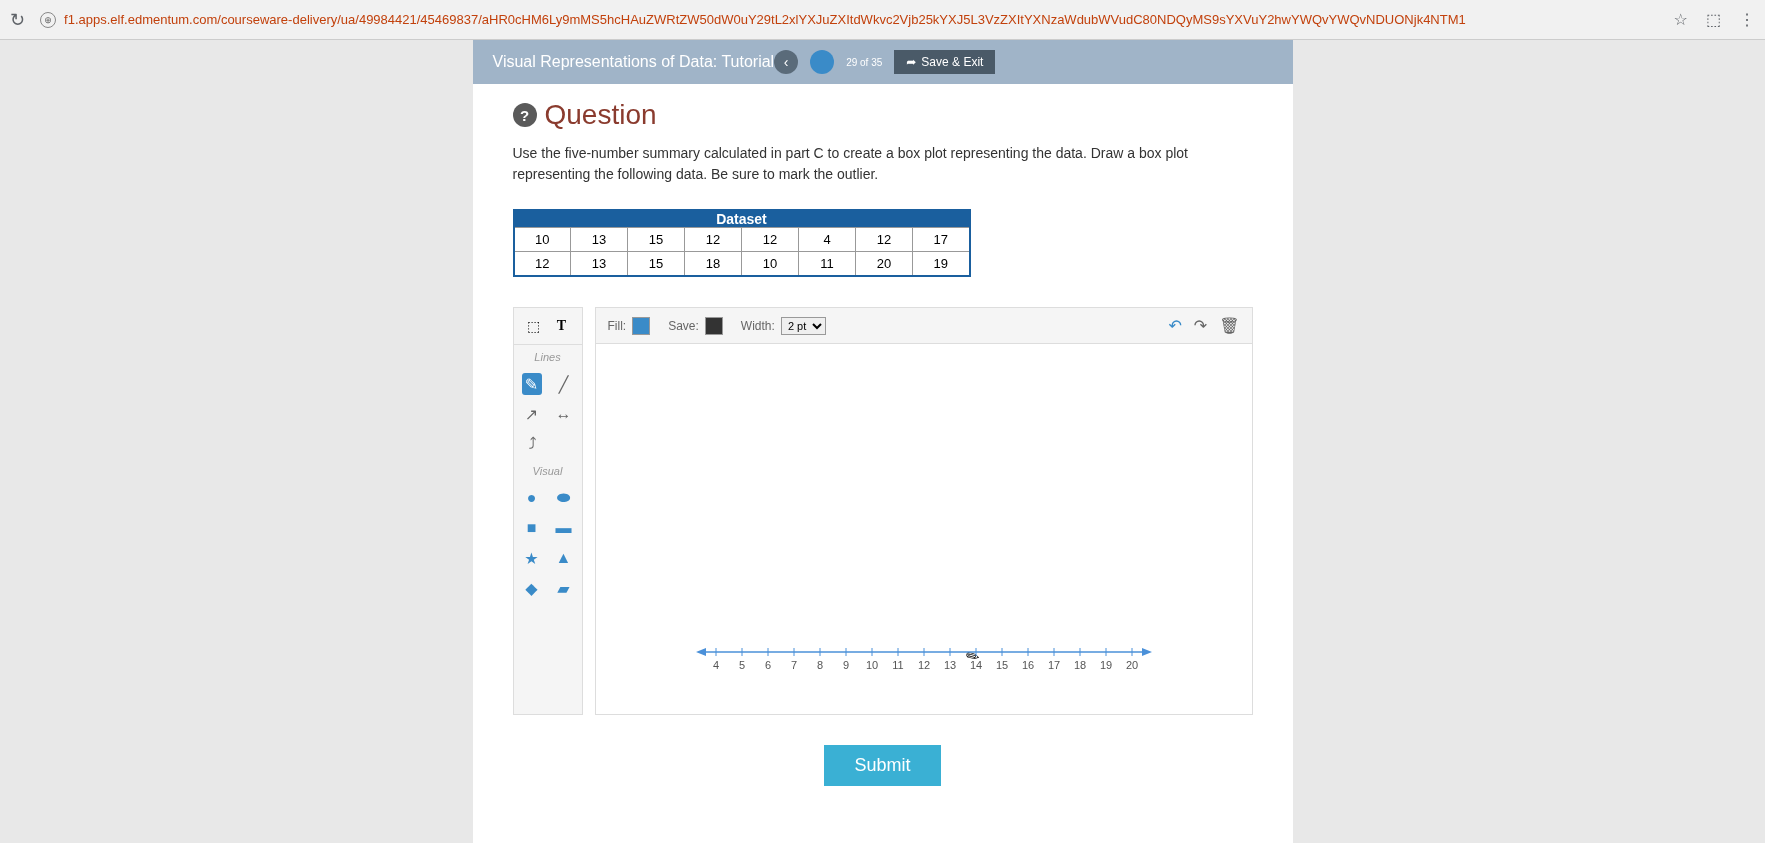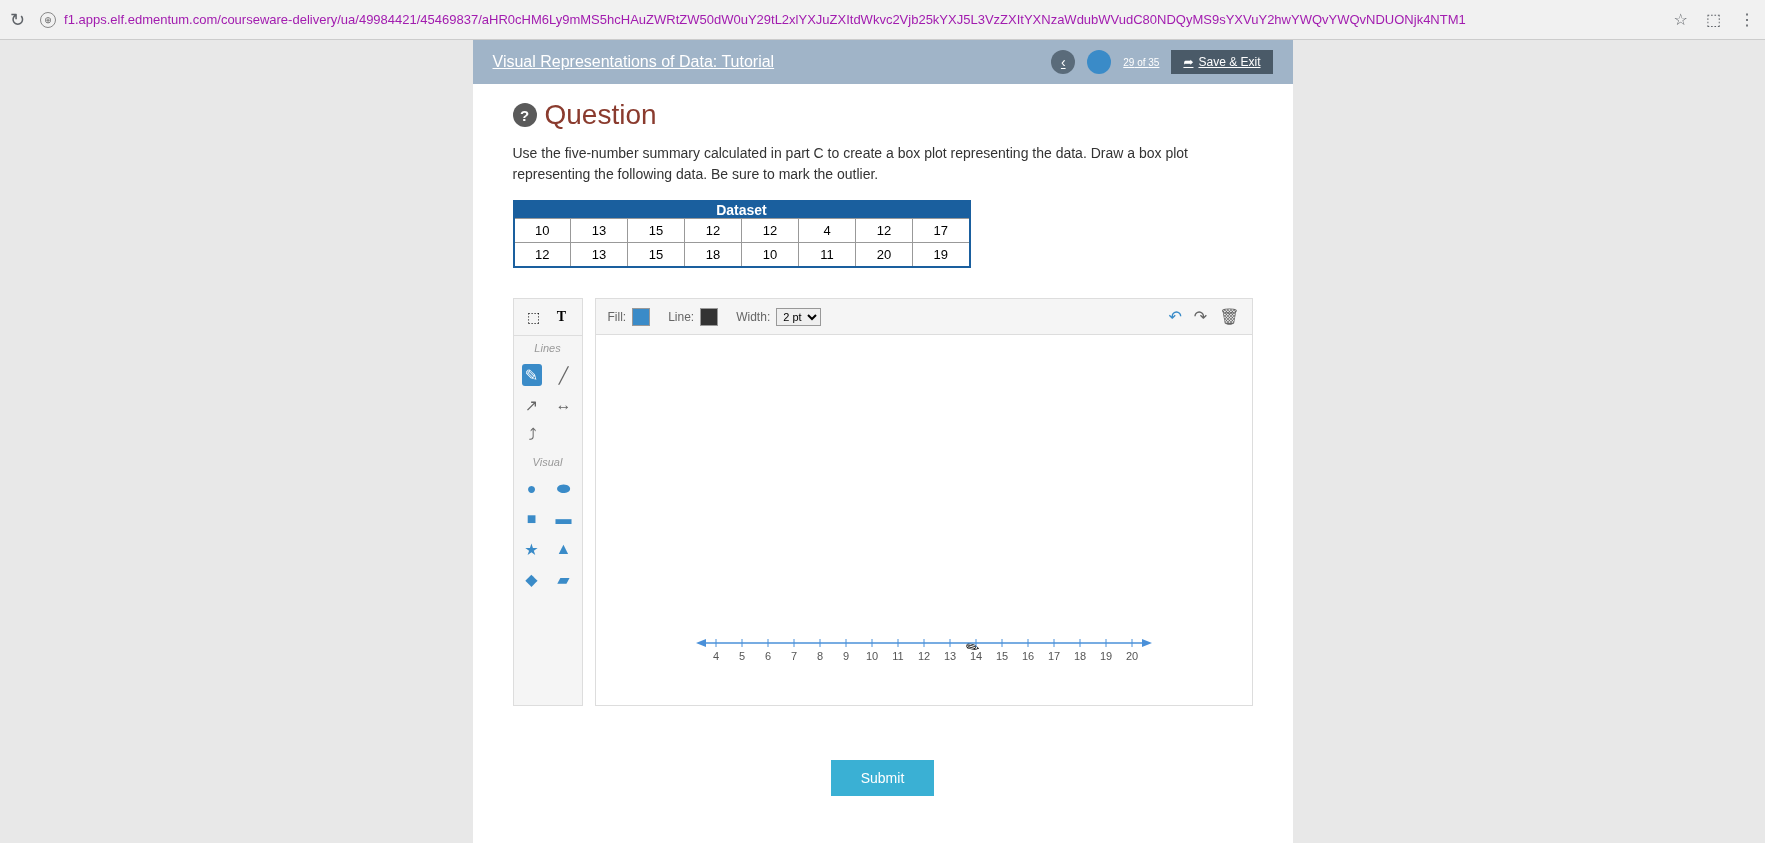--- a/index.html
+++ b/index.html
@@ -1,36 +1,36 @@
 <!DOCTYPE html>
 <html><head>
 <meta charset="utf-8">
 <style>
 * { margin: 0; padding: 0; box-sizing: border-box; font-family: Arial, sans-serif; }
 body { background: #e8e8e8; }
 .browser-bar { background: #f1f1f1; height: 40px; display: flex; align-items: center; padding: 0 10px; gap: 15px; border-bottom: 1px solid #ccc; }
 .nav-icon { color: #5f6368; font-size: 18px; cursor: pointer; }
 .url-container { flex: 1; display: flex; align-items: center; gap: 8px; }
 .site-icon { width: 16px; height: 16px; border: 1px solid #888; border-radius: 50%; display: flex; align-items: center; justify-content: center; font-size: 9px; color: #666; }
-.url-text { color: #a21caf; font-size: 13px; }
+.url-text { color: #c2410c; font-size: 13px; }
 .browser-right { display: flex; gap: 18px; align-items: center; color: #5f6368; }
 .content-wrapper { max-width: 820px; margin: 0 auto; background: #fff; min-height: calc(100vh - 40px); }
-.header-bar { background: #a0b4c8; padding: 10px 20px; display: flex; align-items: center; justify-content: space-between; color: #fff; text-decoration: underline; }
+.header-bar { background: #a0b4c8; padding: 10px 20px; display: flex; align-items: center; color: #fff; }
 .header-title { font-size: 16px; font-weight: 400; }
 .header-right { display: flex; align-items: center; gap: 12px; }
 .nav-circle { width: 24px; height: 24px; border-radius: 50%; display: flex; align-items: center; justify-content: center; font-size: 14px; cursor: pointer; }
 .nav-back { background: #5a6b7a; color: #fff; }
 .nav-fwd { background: #3a8bc8; }
 .page-count { font-size: 10px; color: #fff; }
 .save-exit { background: #4a5a68; padding: 5px 12px; font-size: 12px; cursor: pointer; display: flex; align-items: center; gap: 5px; }
 .main-content { padding: 15px 40px 20px; }
 .question-header { display: flex; align-items: center; gap: 8px; margin-bottom: 12px; }
 .question-icon { width: 24px; height: 24px; background: #5a5a5a; border-radius: 50%; color: #fff; display: flex; align-items: center; justify-content: center; font-weight: bold; font-size: 15px; }
 .question-title { color: #8a3b2e; font-size: 28px; font-weight: 400; }
-.instructions { color: #333; font-size: 14px; line-height: 1.5; margin-bottom: 15px; }
+.instructions { color: #333; font-size: 14px; line-height: 1.5; margin-bottom: 24px; }
 .dataset-table { border-collapse: collapse; margin-bottom: 30px; border: 2px solid #1a5f9e; }
 .dataset-header { background: #1a5f9e; color: #fff; text-align: center; font-size: 14px; font-weight: bold; }
 .dataset-table td { border: 1px solid #999; padding: 4px 0; text-align: center; font-size: 13px; width: 57px; background: #fff; }
 .drawing-area { display: flex; gap: 12px; }
 .tool-sidebar { width: 70px; background: #f5f5f5; border: 1px solid #ddd; }
 .tool-top { display: flex; padding: 8px 6px; gap: 8px; border-bottom: 1px solid #ddd; align-items: center; justify-content: center; }
 .tool-icon { width: 20px; height: 20px; display: flex; align-items: center; justify-content: center; cursor: pointer; font-size: 14px; }
 .tool-section-label { color: #999; font-size: 11px; text-align: center; padding: 6px 0; font-style: italic; }
 .tool-row { display: flex; padding: 4px 8px; gap: 12px; justify-content: flex-start; }
 .tool-btn { width: 22px; height: 22px; display: flex; align-items: center; justify-content: center; cursor: pointer; color: #666; }
@@ -44,21 +44,21 @@
 .toolbar-right { margin-left: auto; display: flex; gap: 12px; font-size: 16px; }
 .canvas { height: 370px; position: relative; background: #fff; }
 .number-line { position: absolute; bottom: 40px; left: 20px; right: 20px; height: 30px; }
 .line-svg { width: 100%; height: 100%; }
 .axis-line { stroke: #4a90d9; stroke-width: 1.5; }
 .tick { stroke: #4a90d9; stroke-width: 1; }
 .tick-label { font-size: 11px; fill: #555; text-anchor: middle; }
 .arrow-head { fill: #4a90d9; }
 .cursor-icon { position: absolute; bottom: 48px; left: 56.5%; font-size: 16px; transform: rotate(-30deg); }
 .submit-row { text-align: center; margin-top: 30px; }
-.submit-btn { background: #3ab0d4; color: #fff; border: none; padding: 10px 30px; font-size: 14px; cursor: pointer; margin-top: 24px; }
+.submit-btn { background: #3ab0d4; color: #fff; border: none; padding: 10px 30px; font-size: 18px; cursor: pointer; }
 </style>
 </head>
 <body>
 
 <div class="browser-bar">
   <span class="nav-icon">↻</span>
   <div class="url-container">
     <span class="site-icon">⊕</span>
     <span class="url-text">f1.apps.elf.edmentum.com/courseware-delivery/ua/49984421/45469837/aHR0cHM6Ly9mMS5hcHAuZWRtZW50dW0uY29tL2xlYXJuZXItdWkvc2Vjb25kYXJ5L3VzZXItYXNzaWdubWVudC80NDQyMS9sYXVuY2hwYWQvYWQvNDUONjk4NTM1</span>
   </div>
@@ -159,21 +159,21 @@
         </div>
       </div>
 
       <div class="canvas-area">
         <div class="canvas-toolbar">
           <div class="toolbar-group">
             <span>Fill:</span>
             <div class="color-swatch"></div>
           </div>
           <div class="toolbar-group">
-            <span>Line:</span>
+            <span>Save:</span>
             <div class="color-swatch dark"></div>
           </div>
           <div class="toolbar-group">
             <span>Width:</span>
             <select class="width-select">
               <option>2 pt</option>
             </select>
           </div>
           <div class="toolbar-right">
             <span style="color:#3a8bc8;">↶</span>

